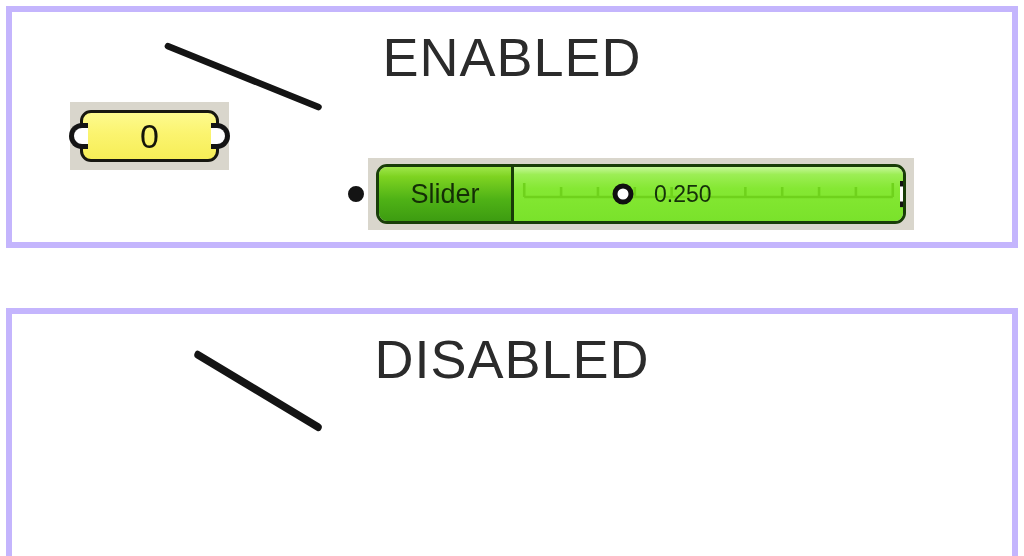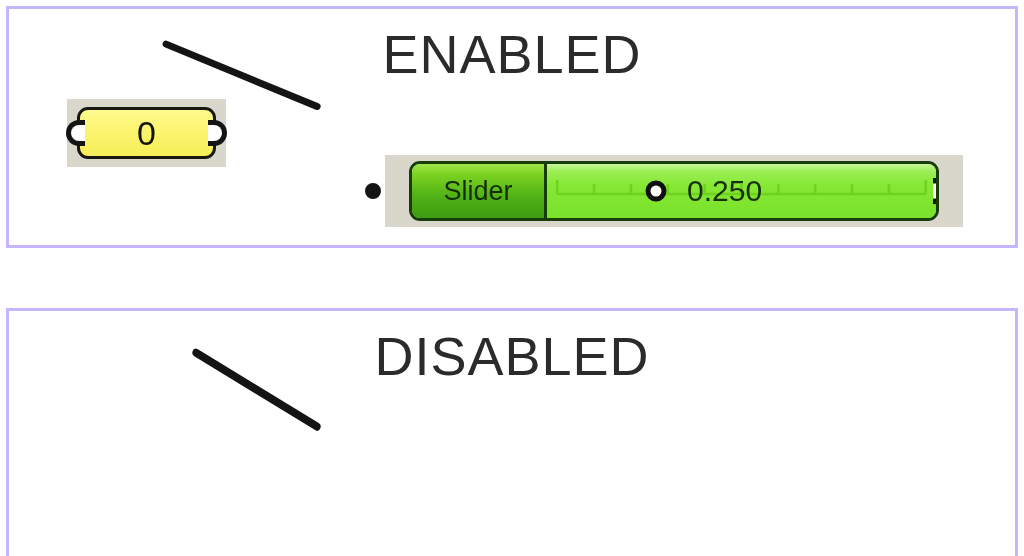--- a/index.html
+++ b/index.html
@@ -14,21 +14,21 @@
     background: #ffffff;
     overflow: hidden;
   }
 
   
   .panel {
     position: absolute;
     left: 6px;
     width: 1012px;
     background: #ffffff;
-    border: 3px solid #c4b5fd;
+    border: 6px solid #c4b5fd;
   }
   .panel.enabled  { top: 6px;   height: 242px; }
   .panel.disabled { top: 308px; height: 286px; }
 
   .panel-title {
     position: absolute;
     left: 0; right: 0;
     top: 18px;
     text-align: center;
     font-family: "Liberation Sans", sans-serif;
@@ -96,22 +96,21 @@
     right: -14px; top: 50%;
     transform: translateY(-50%);
     border-radius: 0 14px 14px 0;
     border-left: none;
   }
 
   
   .slider-wrap {
     position: absolute;
     background: #d9d6cc;
-    padding: 6px 24px;
-    margin-left: 20px;
+    padding: 6px 8px;
   }
   .slider-wrap.enabled  { left: 356px; top: 146px; }
 
   .slider-body {
     position: relative;
     display: flex;
     width: 530px; height: 60px;
     border: 3px solid #183d08;
     border-radius: 11px;
     overflow: hidden;
@@ -154,21 +153,21 @@
     border-radius: 50%;
     background: #ffffff;
     border: 5px solid #101010;
   }
 
   .slider-value {
     position: absolute;
     top: 50%;
     transform: translateY(-50%);
     font-family: "Liberation Sans", sans-serif;
-    font-size: 30px;
+    font-size: 23px;
     color: #15300a;
     line-height: 1;
     white-space: nowrap;
   }
 
   
   .slider-input-dot {
     position: absolute;
     left: -20px; top: 50%;
     transform: translateY(-50%);

